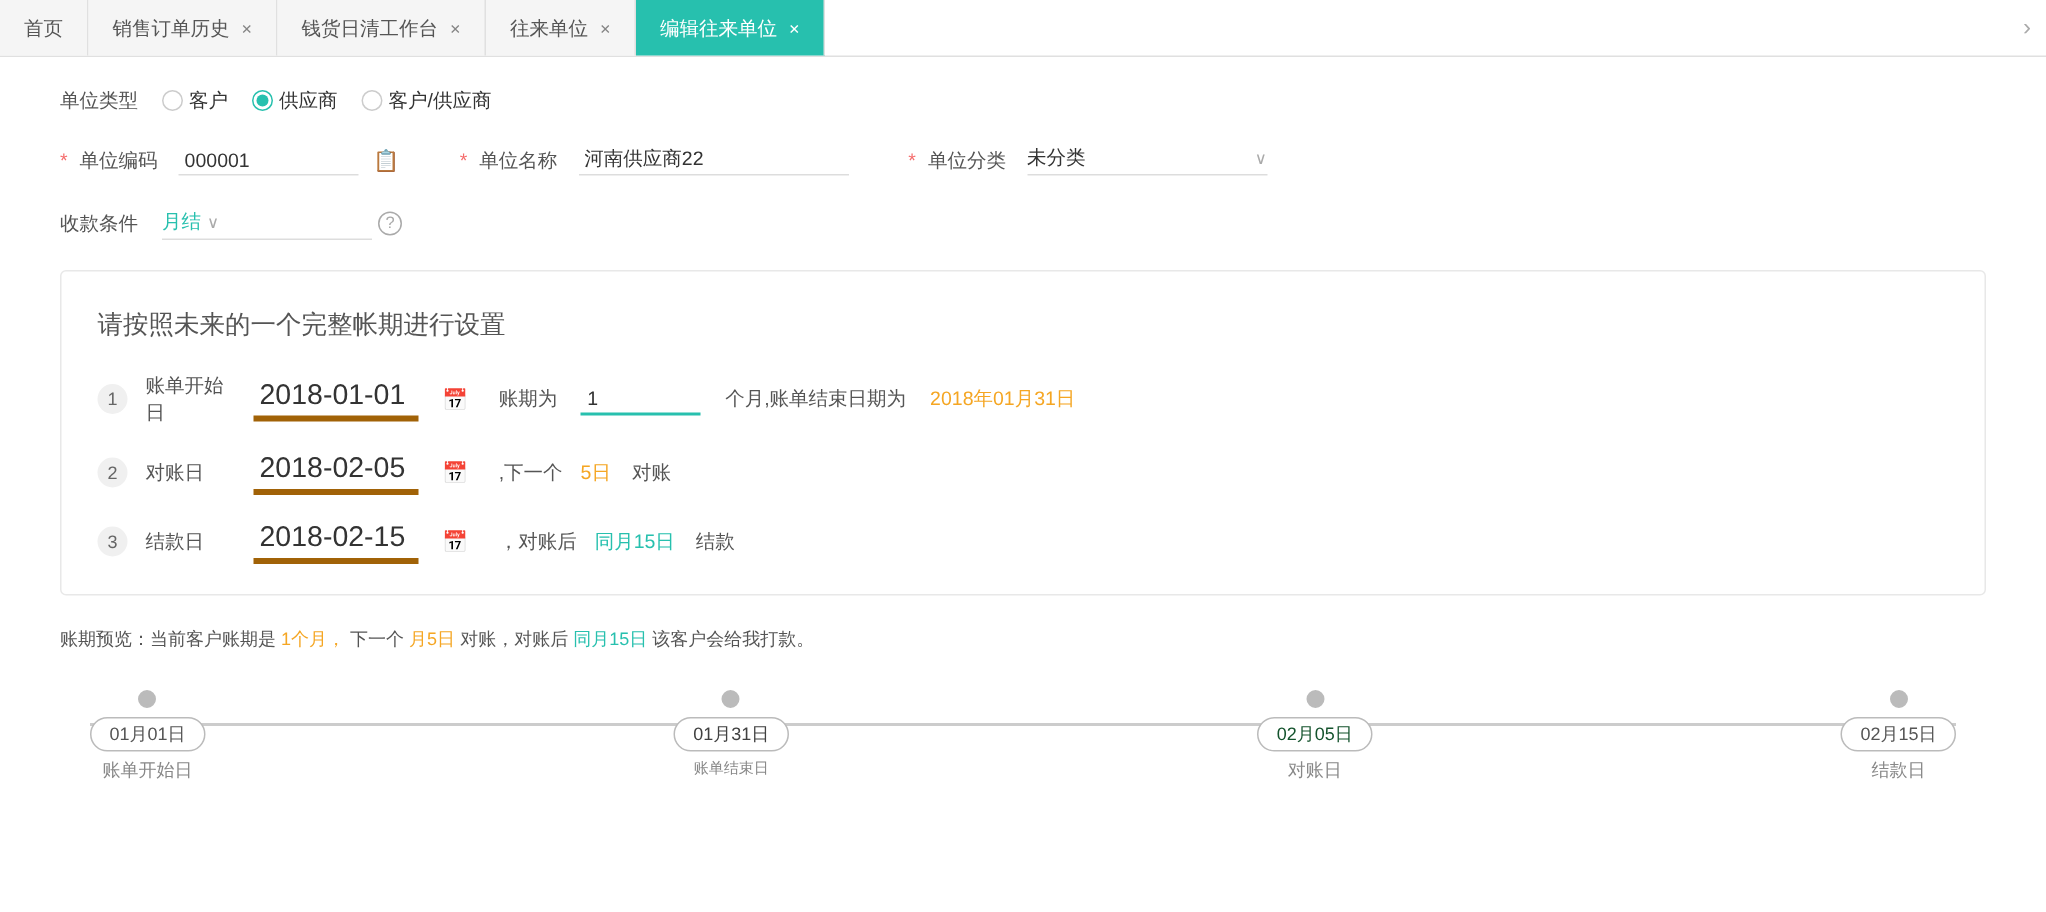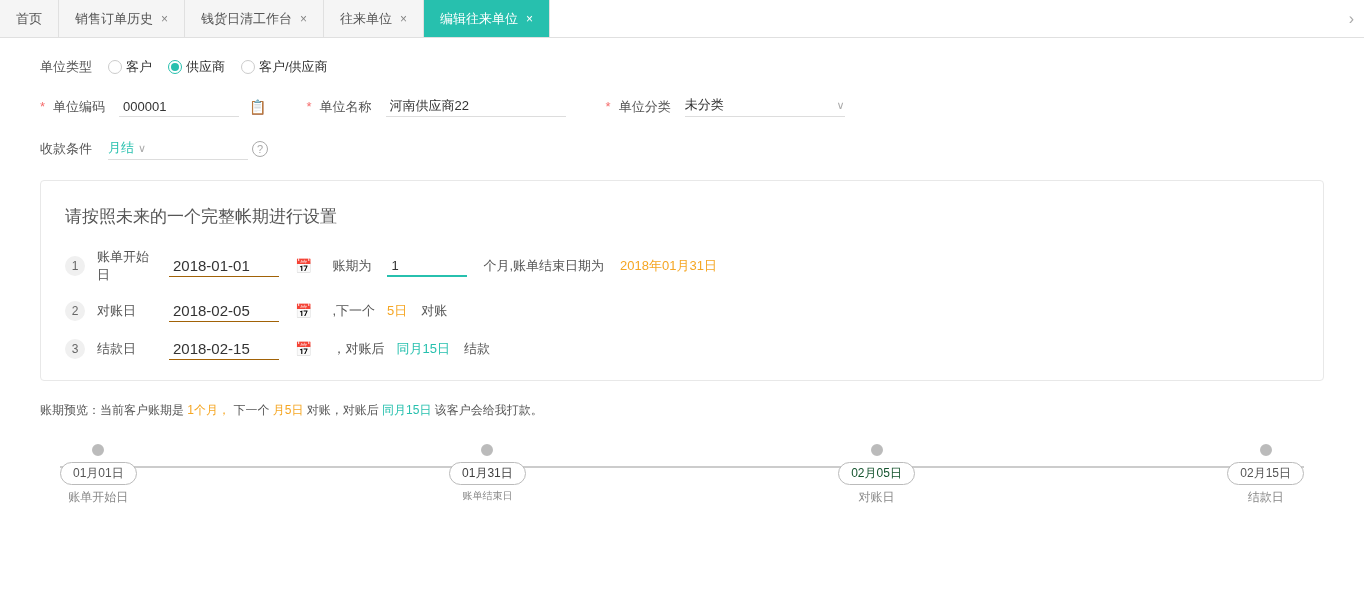--- a/index.html
+++ b/index.html
@@ -171,24 +171,24 @@
       color: #666;
       flex-shrink: 0;
     }
     .row-label {
       width: 60px;
       color: #555;
       flex-shrink: 0;
     }
     .date-input {
       border: none;
-      border-bottom: 1px solid #a16207;
+      border-bottom: 4px solid #a16207;
       outline: none;
       padding: 2px 4px;
-      font-size: 15px;
+      font-size: 19px;
       color: #333;
       width: 110px;
       background: transparent;
     }
     .period-input {
       border: none;
       border-bottom: 2px solid #27c0ae;
       outline: none;
       padding: 2px 4px;
       font-size: 13px;

